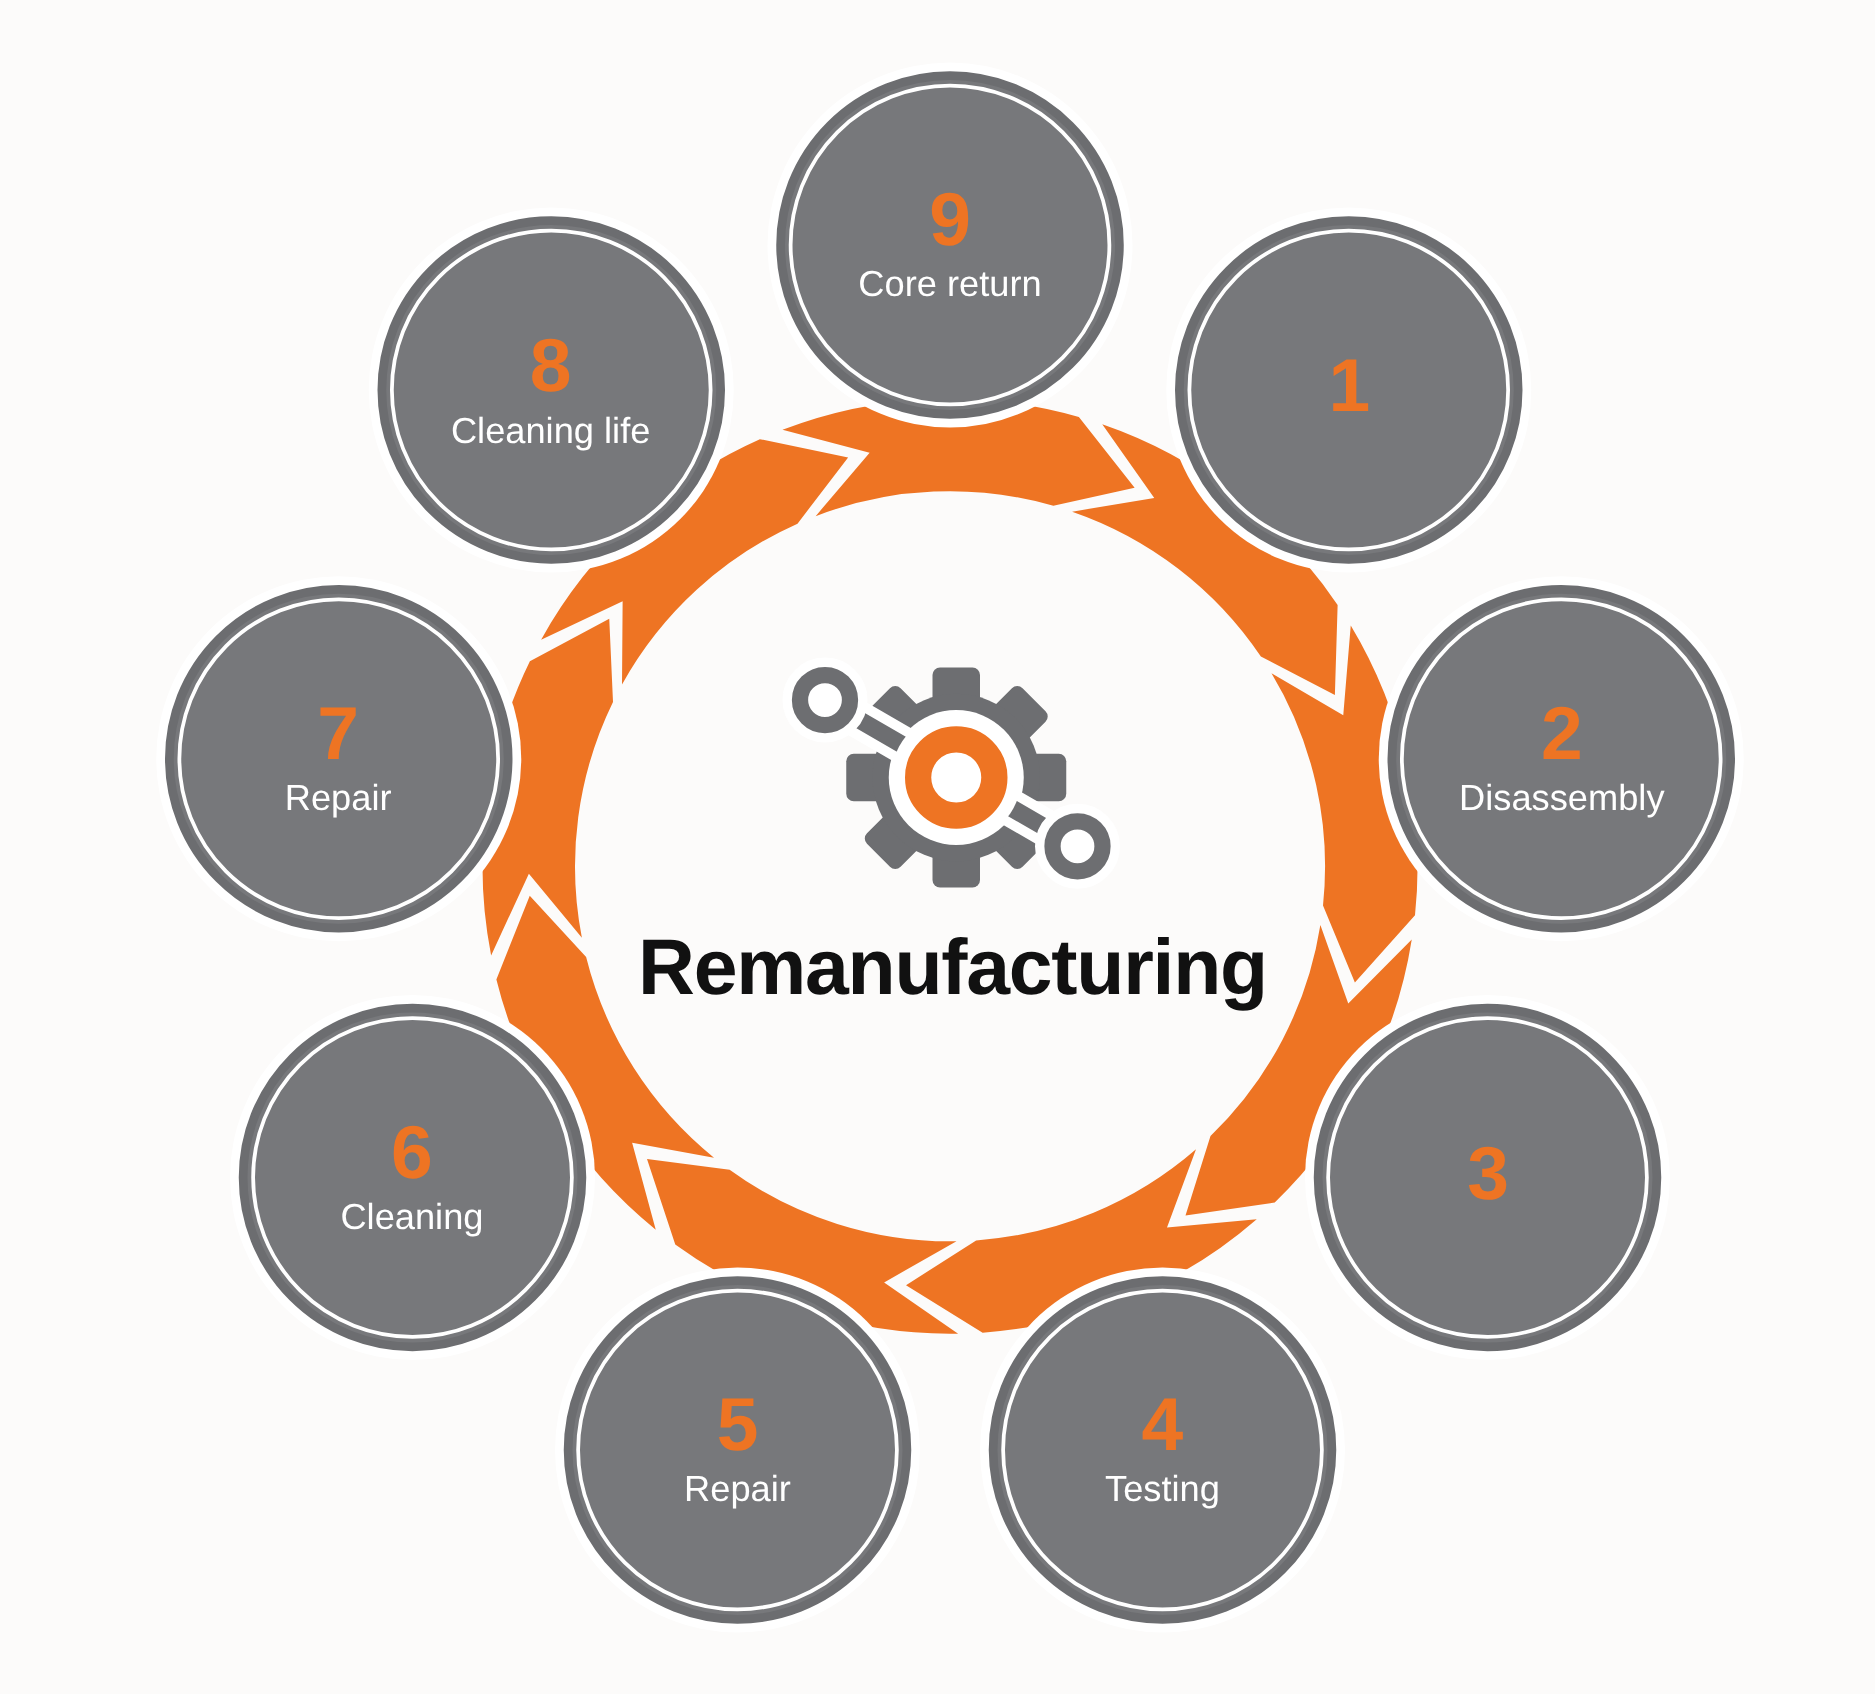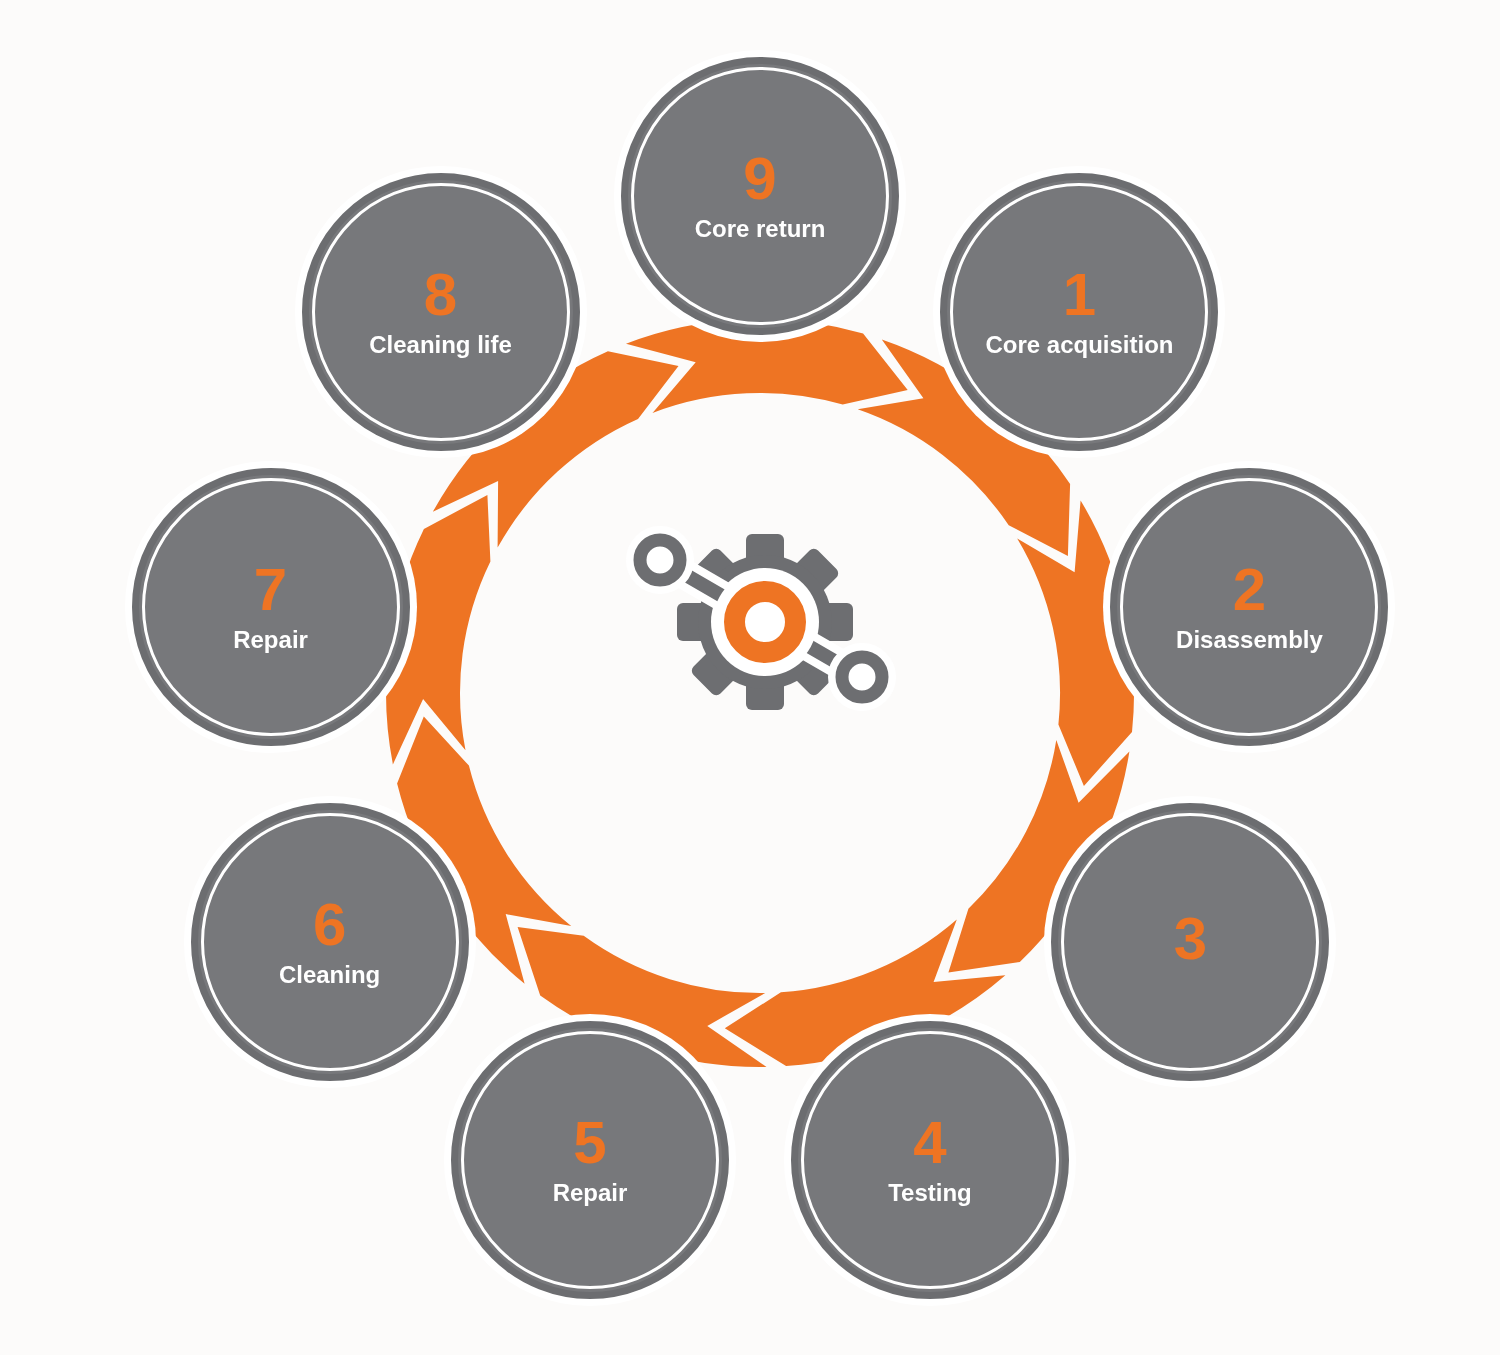--- a/index.html
+++ b/index.html
@@ -39,21 +39,21 @@
   }
   .step-circle::before{
     content:"";position:absolute;inset:3px;border:3px solid #FFFFFF;border-radius:50%;
     pointer-events:none;
   }
   .step-num{
     font-size:60px;font-weight:bold;color:var(--orange);
     line-height:1;margin-bottom:6px;position:relative;
   }
   .step-label{
-    font-size:24px;font-weight:bold;color:var(--label-white);
+    font-size:29px;font-weight:normal;color:var(--label-white);
     line-height:1.15;width:212px;position:relative;
   }
   #diagram-title{
     position:absolute;left:762px;top:774px;transform:translate(-50%,-50%);
     font-size:63px;font-weight:bold;color:var(--title-black);
     letter-spacing:-1px;white-space:nowrap;
   }
 </style>
 </head>
 <body>
@@ -94,25 +94,25 @@
 
       <circle class="ic-ring-case" cx="660" cy="560" r="20"></circle>
       <circle class="ic-ring" cx="660" cy="560" r="20"></circle>
       <circle class="ic-ring-case" cx="862" cy="677" r="20"></circle>
       <circle class="ic-ring" cx="862" cy="677" r="20"></circle>
 
       <circle class="ic-donut" cx="765" cy="622" r="30.5"></circle>
     </g>
   </svg>
 
+  <div id="diagram-title">Remanufacturing</div>
 
   <div id="circles">
       <div class="step-circle" style="left: 940.465px; top: 173.276px;">
         <div class="step-num">1</div>
-        <div class="step-label">Core acquisition</div>
       </div>
       <div class="step-circle" style="left: 1110.45px; top: 467.697px;">
         <div class="step-num">2</div>
         <div class="step-label">Disassembly</div>
       </div>
       <div class="step-circle" style="left: 1051.41px; top: 802.5px;">
         <div class="step-num">3</div>
       </div>
       <div class="step-circle" style="left: 790.984px; top: 1021.03px;">
         <div class="step-num">4</div>

